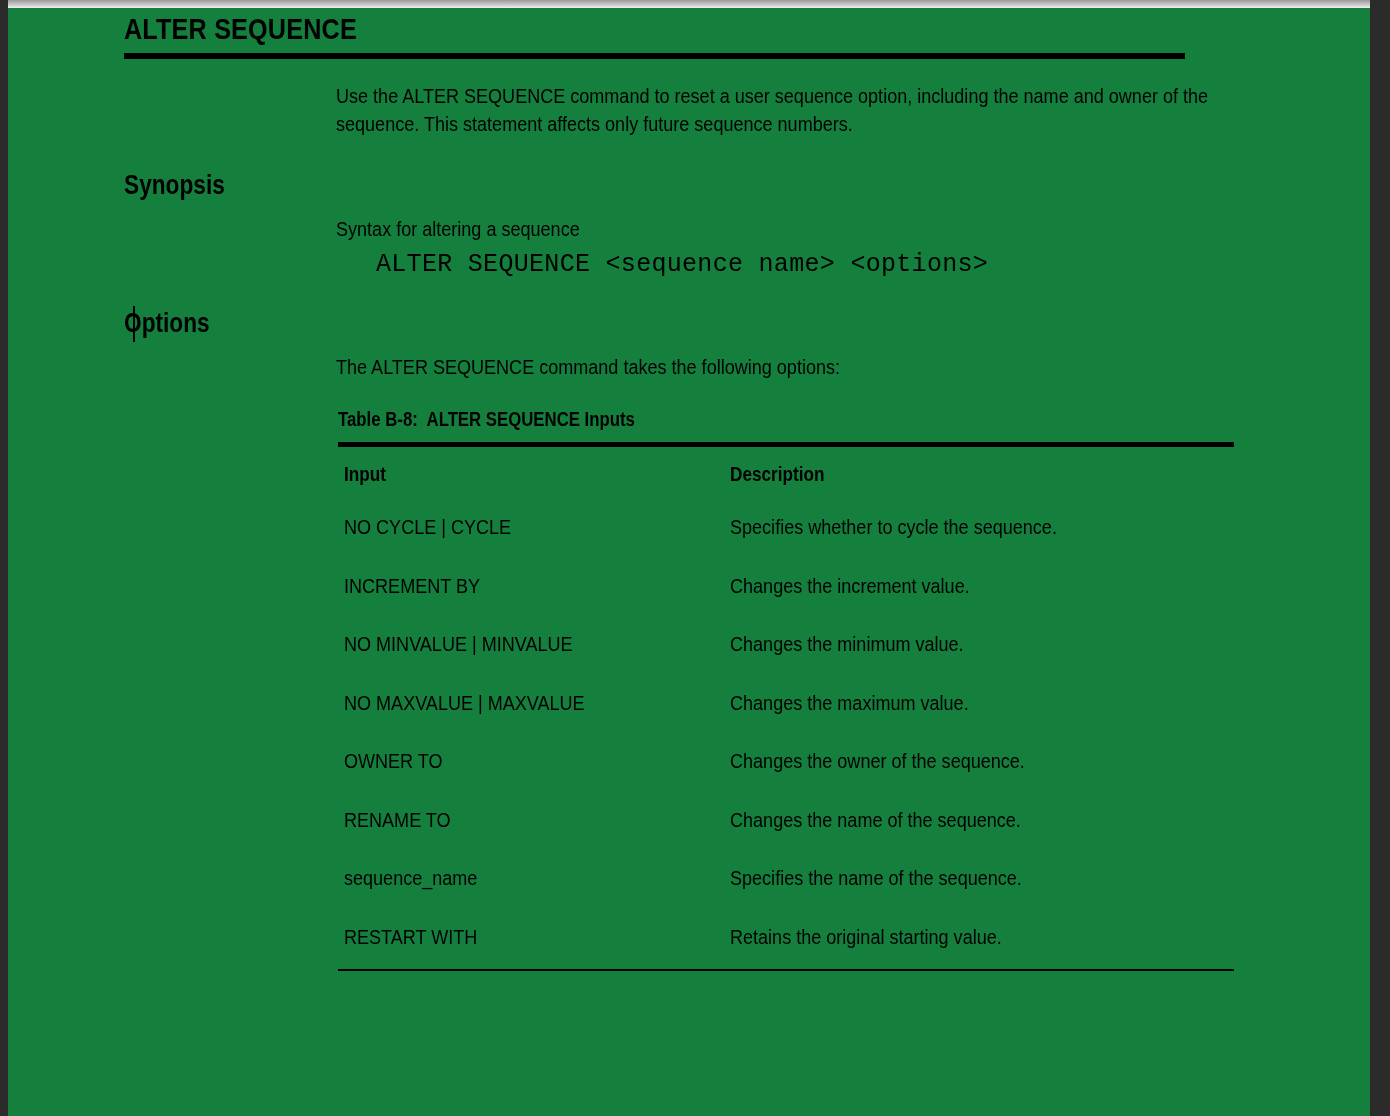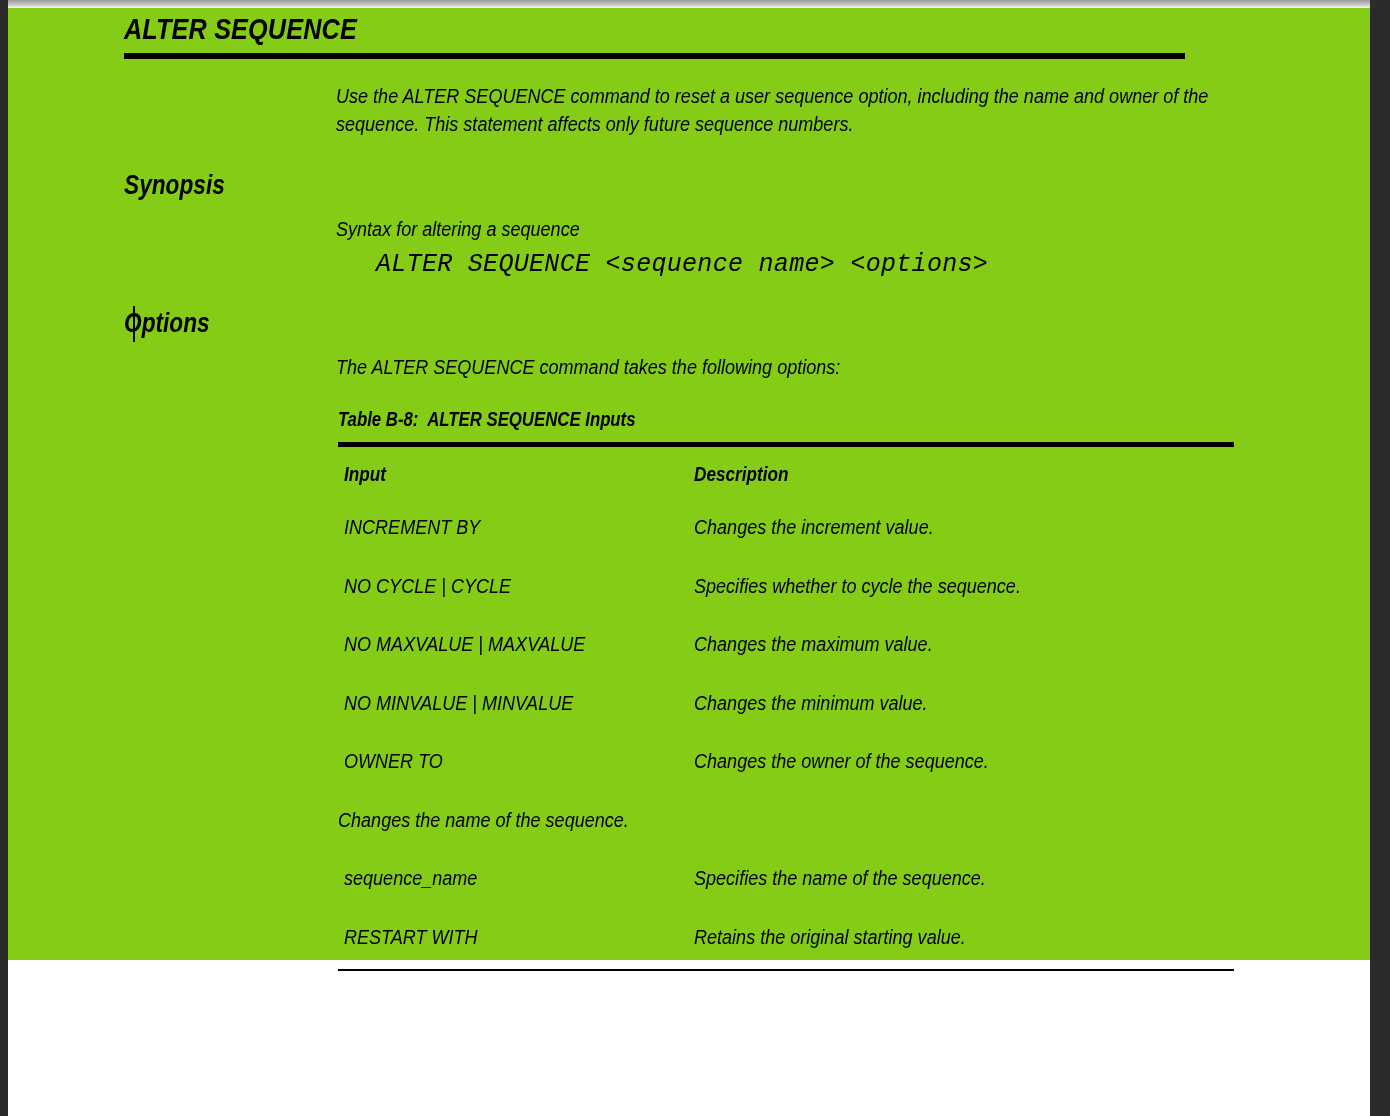--- a/index.html
+++ b/index.html
@@ -37,23 +37,22 @@
     width: 20px;
     height: 1116px;
     background: #2b2b2b;
   }
 
   #page {
     position: absolute;
     top: 8px;
     left: 8px;
     width: 1362px;
-    height: 952px;
-    background: #84cc16;
-    font-style: italic;
+    height: 1108px;
+    background: #15803d;
   }
 
   
   #title-block {
     position: absolute;
     top: 2px;
     left: 116px;
     width: 1062px;
   }
   .chapter-title {
@@ -168,20 +167,21 @@
     align-items: baseline;
   }
   .t-col-input {
     width: 356px;
     flex: 0 0 356px;
     padding-left: 6px;
     box-sizing: border-box;
   }
   .t-col-desc {
     flex: 1 1 auto;
+    margin-left: 36px;
   }
   .cell-text {
     font-family: "Liberation Sans Narrow", "Liberation Sans", sans-serif;
     font-size: 20.5px;
     line-height: 26px;
     transform: scaleX(0.88);
     transform-origin: left center;
     display: inline-block;
     white-space: pre;
   }
@@ -234,64 +234,67 @@
       <div class="t-col-input">
         <span class="cell-text">Input</span>
       </div>
       <div class="t-col-desc">
         <span class="cell-text">Description</span>
       </div>
     </div>
 
     <div class="t-row t-body-row">
       <div class="t-col-input">
+        <span class="cell-text">NO CYCLE | CYCLE</span>
+      </div>
+      <div class="t-col-desc">
+        <span class="cell-text">Specifies whether to cycle the sequence.</span>
+      </div>
+    </div>
+
+    <div class="t-row t-body-row">
+      <div class="t-col-input">
         <span class="cell-text">INCREMENT BY</span>
       </div>
       <div class="t-col-desc">
         <span class="cell-text">Changes the increment value.</span>
       </div>
     </div>
 
     <div class="t-row t-body-row">
       <div class="t-col-input">
-        <span class="cell-text">NO CYCLE | CYCLE</span>
-      </div>
-      <div class="t-col-desc">
-        <span class="cell-text">Specifies whether to cycle the sequence.</span>
+        <span class="cell-text">NO MINVALUE | MINVALUE</span>
+      </div>
+      <div class="t-col-desc">
+        <span class="cell-text">Changes the minimum value.</span>
       </div>
     </div>
 
     <div class="t-row t-body-row">
       <div class="t-col-input">
         <span class="cell-text">NO MAXVALUE | MAXVALUE</span>
       </div>
       <div class="t-col-desc">
         <span class="cell-text">Changes the maximum value.</span>
       </div>
     </div>
 
     <div class="t-row t-body-row">
       <div class="t-col-input">
-        <span class="cell-text">NO MINVALUE | MINVALUE</span>
-      </div>
-      <div class="t-col-desc">
-        <span class="cell-text">Changes the minimum value.</span>
-      </div>
-    </div>
-
-    <div class="t-row t-body-row">
-      <div class="t-col-input">
         <span class="cell-text">OWNER TO</span>
       </div>
       <div class="t-col-desc">
         <span class="cell-text">Changes the owner of the sequence.</span>
       </div>
     </div>
 
     <div class="t-row t-body-row">
+      <div class="t-col-input">
+        <span class="cell-text">RENAME TO</span>
+      </div>
       <div class="t-col-desc">
         <span class="cell-text">Changes the name of the sequence.</span>
       </div>
     </div>
 
     <div class="t-row t-body-row">
       <div class="t-col-input">
         <span class="cell-text">sequence_name</span>
       </div>
       <div class="t-col-desc">

